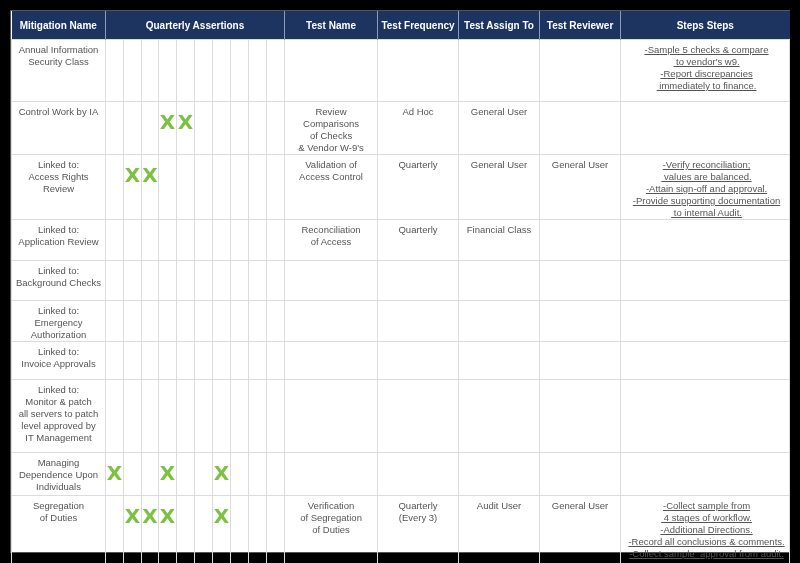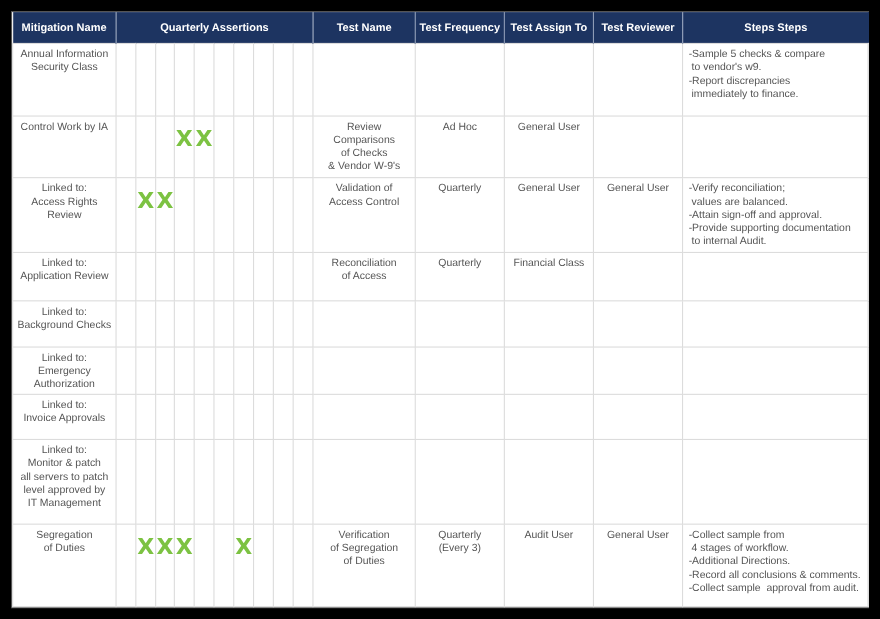--- a/index.html
+++ b/index.html
@@ -6,21 +6,21 @@
   body { width:800px; height:563px; background:#000; position:relative; overflow:hidden;
          font-family:"Liberation Sans", sans-serif; }
   .sheet { position:absolute; left:11px; top:11px; width:778px; height:541px; background:#fff;
            box-shadow:0 0 0 1px #555; }
   table { border-collapse:collapse; table-layout:fixed; width:778px; height:541px; }
   th { background:#1d3461; color:#fff; font-size:10px; font-weight:bold; height:28px;
        border-right:1px solid #8d9bb5; padding:0; text-align:center; vertical-align:middle; }
   th:last-child { border-right:none; }
   td { border:1px solid #dcdcdc; font-size:9.5px; color:#555; vertical-align:top;
        text-align:center; padding:4px 2px 0 2px; line-height:12px; overflow:hidden; }
-  td.steps { text-align:left; padding-left:5px; white-space:pre; }
+  td.steps { text-align:center; padding-left:5px; white-space:pre;text-decoration:underline; }
   td.ax { padding:0; vertical-align:top; }
   .x { color:#7cc242; font-size:20px; font-weight:bold; display:block; text-align:center;
        line-height:20px; margin-top:10px; font-family:"DejaVu Sans", sans-serif; }
   .name { white-space:pre-line; }
 </style>
 </head>
 <body>
 
 <div class="sheet">
   <table>
@@ -222,20 +222,46 @@
           <td class="ax"></td>
           <td class="ax"></td>
           <td class="ax"></td>
           <td class="ax"></td>
           <td class="name"></td>
           <td class="name"></td>
           <td class="name"></td>
           <td class="name"></td>
           <td class="steps"></td>
         </tr>
+        <tr style="height: 43px;">
+          <td class="name">Managing
+Dependence Upon
+Individuals</td>
+          <td class="ax">
+            <span class="x">X</span>
+          </td>
+          <td class="ax"></td>
+          <td class="ax"></td>
+          <td class="ax">
+            <span class="x">X</span>
+          </td>
+          <td class="ax"></td>
+          <td class="ax"></td>
+          <td class="ax">
+            <span class="x">X</span>
+          </td>
+          <td class="ax"></td>
+          <td class="ax"></td>
+          <td class="ax"></td>
+          <td class="name"></td>
+          <td class="name"></td>
+          <td class="name"></td>
+          <td class="name"></td>
+          <td class="steps"></td>
+        </tr>
         <tr style="height: 71px;">
           <td class="name">Segregation
 of Duties</td>
           <td class="ax"></td>
           <td class="ax">
             <span class="x">X</span>
           </td>
           <td class="ax">
             <span class="x">X</span>
           </td>

